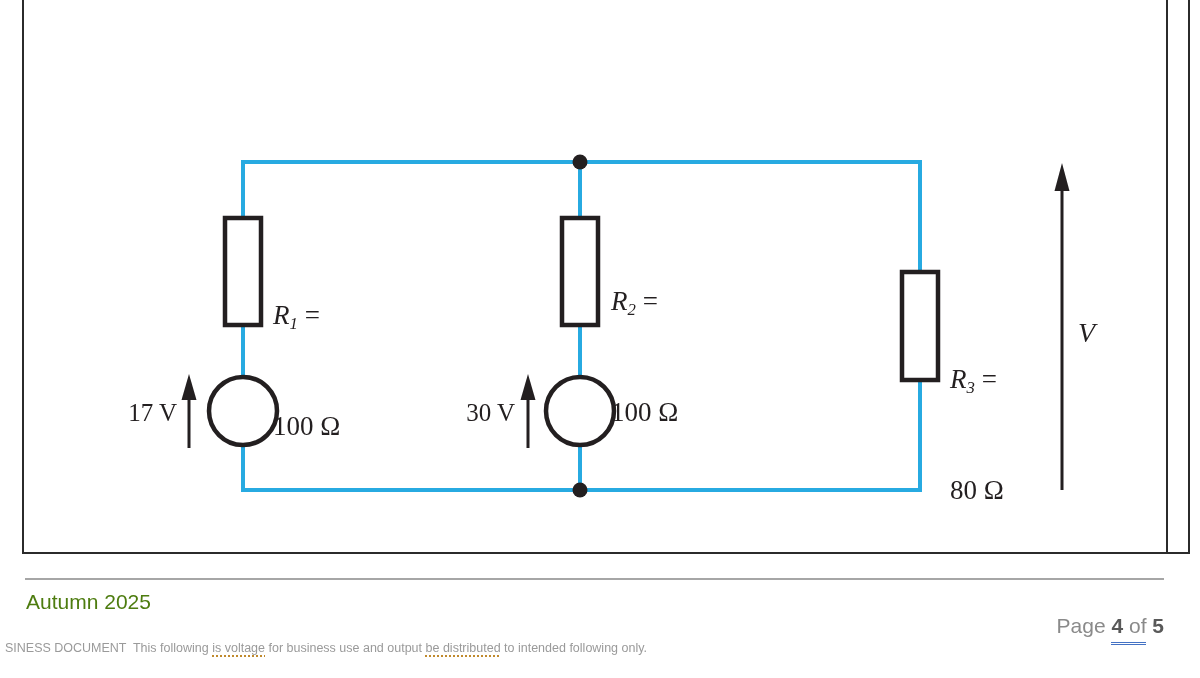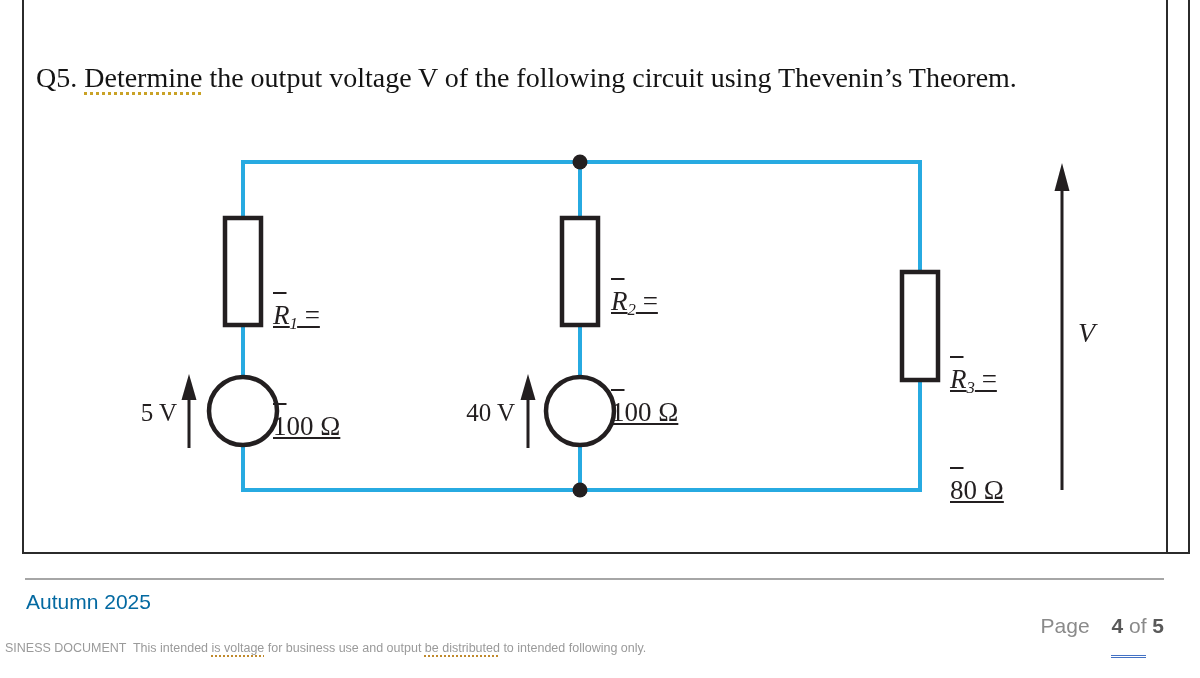--- a/index.html
+++ b/index.html
@@ -22,63 +22,62 @@
     display:flex;justify-content:space-between;
     font-size:28px;color:#141414;white-space:pre;
   }
   .spell-dotted{
     text-decoration-line:underline;text-decoration-style:dotted;
     text-decoration-color:#c9a227;text-decoration-thickness:2.5px;
     text-underline-offset:5px;
   }
   
   .rlabel{
-    position:absolute;font-size:27px;color:#231F20;line-height:34px;white-space:pre;text-decoration:underline;
+    position:absolute;font-size:27px;color:#231F20;line-height:34px;white-space:pre;
   }
   .rlabel i{font-family:"Liberation Serif",serif;}
   .rlabel sub{font-size:0.62em;vertical-align:-0.3em;font-style:italic;}
   .src-label{
     position:absolute;font-size:25px;color:#231F20;text-align:right;width:57px;white-space:pre;
   }
   .v-label{
     position:absolute;font-size:28px;color:#231F20;font-style:italic;
   }
   svg.circuit{position:absolute;left:0;top:0;}
   
   .footer-sep{
     position:absolute;left:25px;top:578px;width:1139px;height:2px;background:#a6a6a6;
   }
   .footer-left{
     position:absolute;left:26px;top:590px;font-family:"Liberation Sans",sans-serif;
-    font-size:21px;color:#0369a1;
+    font-size:21px;color:#4d7c0f;
   }
   .footer-page{
     position:absolute;right:36px;top:590px;font-family:"Liberation Sans",sans-serif;
     font-size:21px;color:#8a8a8a;white-space:pre;
   }
   .pg-strong{font-weight:bold;color:#595959;}
-  .pg-underline{border-bottom:3px double #4472C4;padding-bottom:18px;margin-left:16px;}
+  .pg-underline{border-bottom:3px double #4472C4;padding-bottom:5px;}
   .disclaimer{
     position:absolute;left:-2px;top:627px;font-family:"Liberation Sans",sans-serif;
     font-size:12.5px;color:#9a9a9a;white-space:pre;
   }
   .disc-dotted{
     text-decoration-line:underline;text-decoration-style:dotted;
     text-decoration-color:#c08a2e;text-decoration-thickness:2px;
     text-underline-offset:3px;
   }
 </style>
 </head>
 <body>
 
 <div class="cell-main"></div>
 <div class="cell-side"></div>
 
 <div class="question-line">
-  <span><span>Q5. </span><span class="spell-dotted">Determine</span><span> the output voltage V of the following circuit using Thevenin’s Theorem.</span></span>
 </div>
 
 <svg class="circuit" width="1200" height="678" viewBox="0 0 1200 678">
 
   <path d="M 243 218 L 243 162 L 920 162 L 920 272" fill="none" stroke-width="4" stroke="#27AAE1"></path>
   <path d="M 243 445 L 243 490 L 920 490 L 920 380" fill="none" stroke-width="4" stroke="#27AAE1"></path>
   <path d="M 243 325 L 243 377" fill="none" stroke-width="4" stroke="#27AAE1"></path>
   <path d="M 580 162 L 580 218" fill="none" stroke-width="4" stroke="#27AAE1"></path>
   <path d="M 580 325 L 580 377" fill="none" stroke-width="4" stroke="#27AAE1"></path>
   <path d="M 580 445 L 580 490" fill="none" stroke-width="4" stroke="#27AAE1"></path>
@@ -109,25 +108,25 @@
 </div>
 <div class="rlabel" style="left:611px;top:216px">
   <div><i>R</i><sub>2</sub><span> =</span></div>
   <div>100 Ω</div>
 </div>
 <div class="rlabel" style="left:950px;top:294px">
   <div><i>R</i><sub>3</sub><span> =</span></div>
   <div>80 Ω</div>
 </div>
 
-<div class="src-label" style="left:120px;top:399px">5 V</div>
-<div class="src-label" style="left:458px;top:399px">40 V</div>
+<div class="src-label" style="left:120px;top:399px">17 V</div>
+<div class="src-label" style="left:458px;top:399px">30 V</div>
 <div class="v-label" style="left:1078px;top:317px">V</div>
 
 <div class="footer-sep"></div>
 <div class="footer-left">Autumn 2025</div>
 <div class="footer-page">
   <span>Page </span><span class="pg-underline"><span class="pg-strong">4</span><span> of</span></span><span class="pg-strong"> 5</span>
 </div>
 
 <div class="disclaimer">
-  <span>SINESS DOCUMENT  This intended </span><span class="disc-dotted">is voltage</span><span> for business use and output </span><span class="disc-dotted">be distributed</span><span> to intended following only.</span>
+  <span>SINESS DOCUMENT  This following </span><span class="disc-dotted">is voltage</span><span> for business use and output </span><span class="disc-dotted">be distributed</span><span> to intended following only.</span>
 </div>
 
 </body></html>

